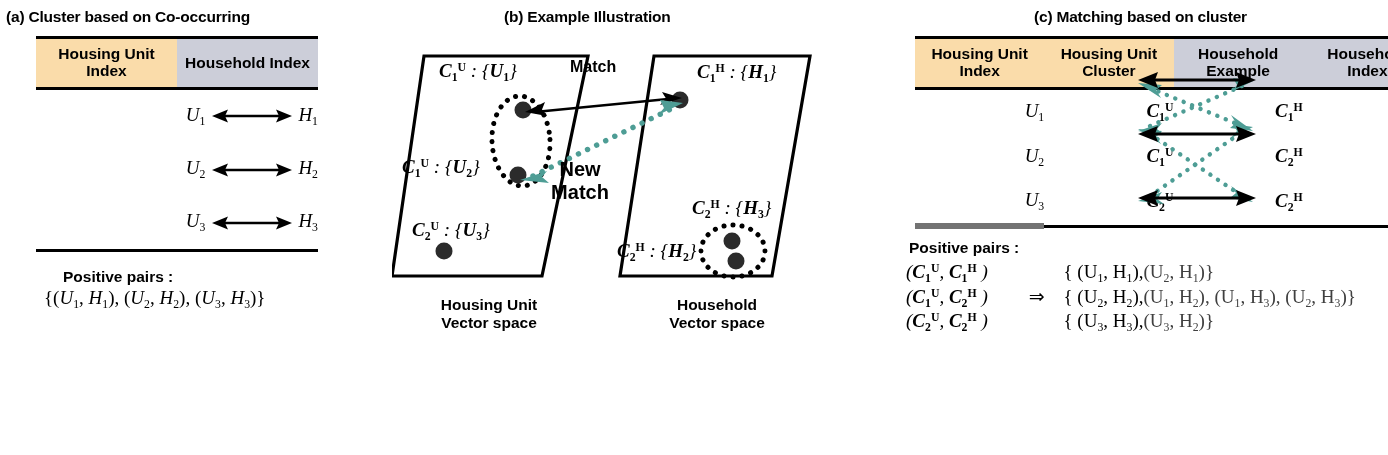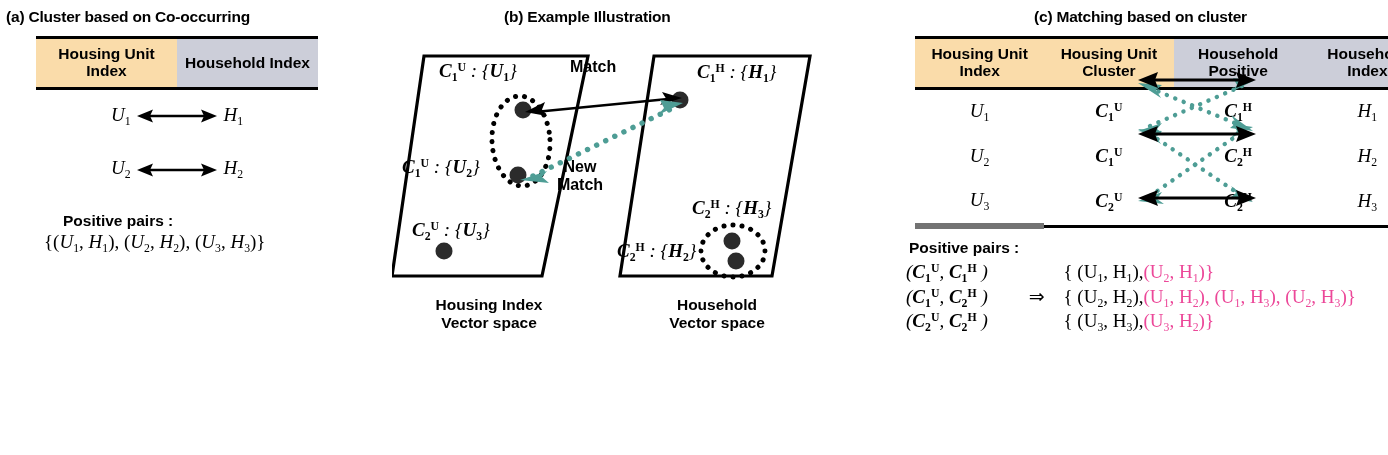--- a/index.html
+++ b/index.html
@@ -26,21 +26,21 @@
 
   
   .tbl{border-collapse:collapse;}
   .hdr-cell{
     font-weight:bold;font-size:15.5px;text-align:center;
     padding:6px 4px 7px 4px;line-height:1.12;
     border-top:3px solid #000;border-bottom:3px solid #000;
   }
   .hdr-orange{background:#fadcaa;}
   .hdr-blue{background:#ccced9;}
-  .body-cell{text-align:center;padding:0;}
+  .body-cell{text-align:right;padding:0;}
   .botline{border-top:3px solid #000;}
 
   
   #panel-a{left:0px;top:8px;width:380px;}
   #panel-a .ptitle{margin-left:6px;}
   #tbl-a{margin-left:36px;margin-top:10px;width:282px;}
   .row-a{height:54px;position:relative;}
   .arrow-a{
     position:relative;display:inline-block;width:84px;height:20px;
     vertical-align:middle;
@@ -58,21 +58,21 @@
     text-align:center;line-height:1.15;
   }
 
   
   #panel-c{left:904px;top:8px;width:528px;}
   #panel-c .ptitle{margin-left:130px;}
   #tbl-c{margin-left:11px;margin-top:10px;width:517px;}
   .row-c{height:46px;}
   .pairs-c{position:relative;margin-left:0px;}
   .pairs-line{font-family:"Liberation Serif", serif;font-size:19px;white-space:nowrap;line-height:1.0;}
-  .grn{color:#ec4899;}
+  .grn{color:#404040;}
 </style>
 </head>
 <body>
 
 <div class="panel" id="panel-a">
   <div class="ptitle">(a) Cluster based on Co-occurring</div>
 
   <table class="tbl" id="tbl-a">
     <thead>
       <tr>
@@ -104,20 +104,33 @@
           <span class="arrow-a">
             <svg width="84" height="20" viewBox="0 0 84 20">
               <line x1="12" y1="10" x2="72" y2="10" stroke="#000" stroke-width="2.6"></line>
               <polygon points="2,10 18,3.5 15,10 18,16.5" fill="#000"></polygon>
               <polygon points="82,10 66,3.5 69,10 66,16.5" fill="#000"></polygon>
             </svg>
           </span>
           <span class="mi">H<sub>2</sub></span>
         </td>
       </tr>
+      <tr class="row-a">
+        <td class="body-cell botline" colspan="2" style="border-top:none;border-bottom:3px solid #000;">
+          <span class="mi">U<sub>3</sub></span>
+          <span class="arrow-a">
+            <svg width="84" height="20" viewBox="0 0 84 20">
+              <line x1="12" y1="10" x2="72" y2="10" stroke="#000" stroke-width="2.6"></line>
+              <polygon points="2,10 18,3.5 15,10 18,16.5" fill="#000"></polygon>
+              <polygon points="82,10 66,3.5 69,10 66,16.5" fill="#000"></polygon>
+            </svg>
+          </span>
+          <span class="mi">H<sub>3</sub></span>
+        </td>
+      </tr>
     </tbody>
   </table>
 
   <div class="pp-label" style="margin-left:63px;margin-top:16px;">Positive pairs :</div>
 
   <div style="margin-left:44px;font-family:'Liberation Serif',serif;font-size:20px;">
     <span class="mup">{(</span><span class="mi">U<sub>1</sub></span><span class="mup">, </span><span class="mi">H<sub>1</sub></span><span class="mup">), (</span><span class="mi">U<sub>2</sub></span><span class="mup">, </span><span class="mi">H<sub>2</sub></span><span class="mup">), (</span><span class="mi">U<sub>3</sub></span><span class="mup">, </span><span class="mi">H<sub>3</sub></span><span class="mup">)}</span>
   </div>
 </div>
 
@@ -169,27 +182,27 @@
     <span class="csub">C<sub>1</sub><sup>H</sup></span> : {<span class="csub">H<sub>1</sub></span>}
   </div>
   <div style="position:absolute;left:300px;top:189px;" class="mi">
     <span class="csub">C<sub>2</sub><sup>H</sup></span> : {<span class="csub">H<sub>3</sub></span>}
   </div>
   <div style="position:absolute;left:225px;top:232px;" class="mi">
     <span class="csub">C<sub>2</sub><sup>H</sup></span> : {<span class="csub">H<sub>2</sub></span>}
   </div>
 
   <div style="position:absolute;left:178px;top:50px;font-weight:bold;font-size:16px;">Match</div>
-  <div style="position:absolute;left:158px;top:150px;font-weight:bold;font-size:16px;text-align:center;width:60px;">
+  <div style="position:absolute;left:158px;top:150px;font-weight:bold;font-size:20px;text-align:center;width:60px;">
     <div>New</div>
     <div>Match</div>
   </div>
 
   <div class="vs-label" style="left:22px;top:288px;width:150px;">
-    <div>Housing Index</div>
+    <div>Housing Unit</div>
     <div>Vector space</div>
   </div>
   <div class="vs-label" style="left:245px;top:288px;width:160px;">
     <div>Household</div>
     <div>Vector space</div>
   </div>
 </div>
 
 <div class="panel" id="panel-c">
   <div class="ptitle">(c) Matching based on cluster</div>
@@ -197,21 +210,21 @@
   <table class="tbl" id="tbl-c">
     <thead>
       <tr>
         <th class="hdr-cell hdr-orange" style="width:25%">
           <span>Housing Unit Index</span>
         </th>
         <th class="hdr-cell hdr-orange" style="width:25%">
           <span>Housing Unit Cluster</span>
         </th>
         <th class="hdr-cell hdr-blue" style="width:25%">
-          <span>Household Positive</span>
+          <span>Household Example</span>
         </th>
         <th class="hdr-cell hdr-blue" style="width:25%">
           <span>Household Index</span>
         </th>
       </tr>
     </thead>
     <tbody>
       <tr class="row-c">
         <td class="body-cell">
           <span class="mi">U<sub>1</sub></span>

